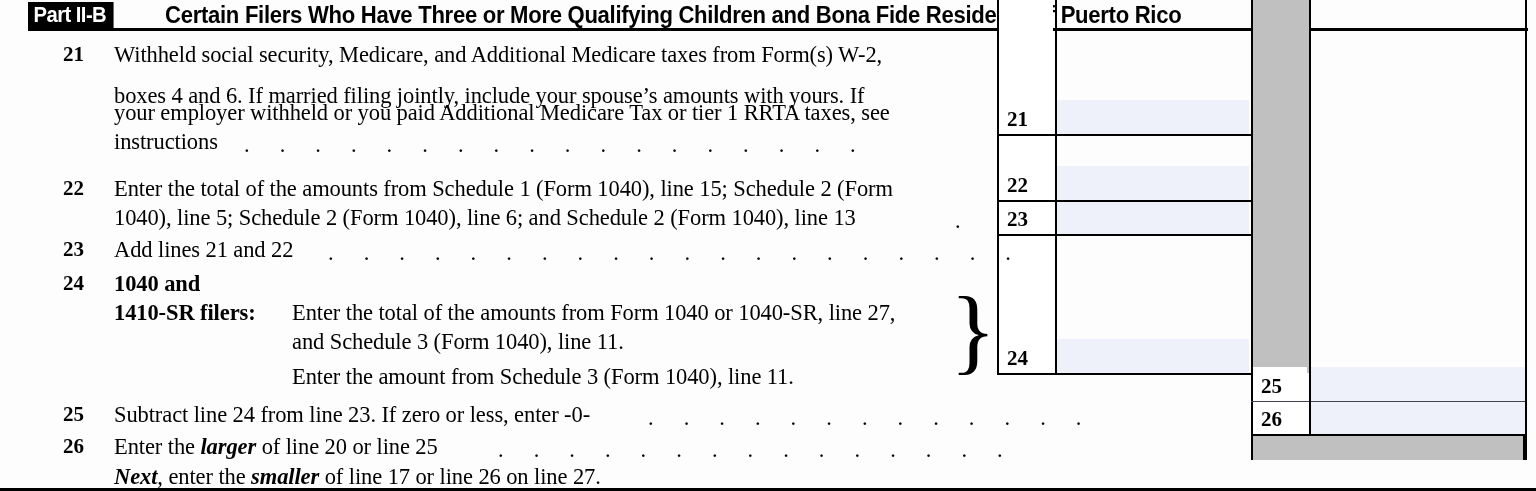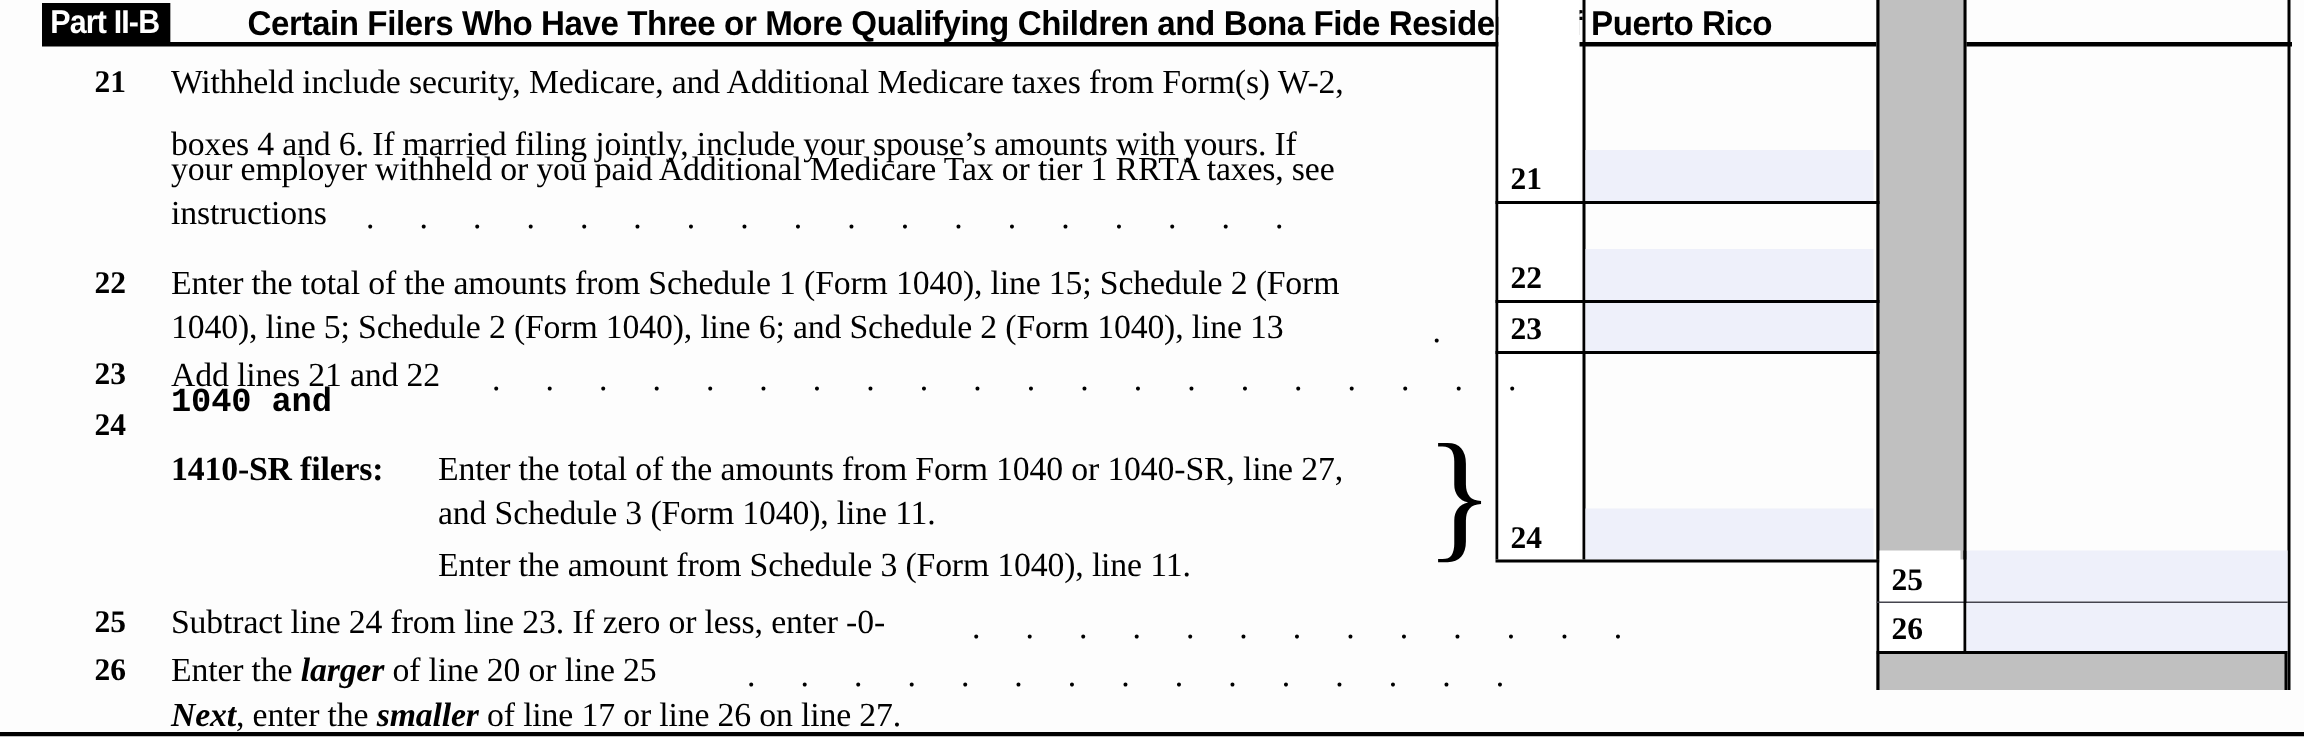--- a/index.html
+++ b/index.html
@@ -220,37 +220,37 @@
     </div>
     <div class="amount" style="left:1311px; top:402px; width:214px; height:32px;"></div>
     <div class="hline" style="left:1251px; top:434px; width:274px;"></div>
 
     <div class="gray" style="left:1251px; top:436px; width:274px; height:24px;"></div>
   </div>
 
   <div class="rows">
 
     <div class="lineno" style="left:24px; top:11px;">21</div>
-    <div class="ltext" style="top:11px;">Withheld include security, Medicare, and Additional Medicare taxes from Form(s) W-2,</div>
+    <div class="ltext" style="top:11px;">Withheld social security, Medicare, and Additional Medicare taxes from Form(s) W-2,</div>
     <div class="ltext" style="top:52px;">boxes 4 and 6. If married filing jointly, include your spouse’s amounts with yours. If</div>
     <div class="ltext" style="top:69px;">your employer withheld or you paid Additional Medicare Tax or tier 1 RRTA taxes, see</div>
     <div class="ltext" style="top:98px;">instructions</div>
     <div class="dots" style="left:244px; top:101px;">. . . . . . . . . . . . . . . . . .</div>
 
     <div class="lineno" style="left:24px; top:145px;">22</div>
     <div class="ltext" style="top:145px;">Enter the total of the amounts from Schedule 1 (Form 1040), line 15; Schedule 2 (Form</div>
     <div class="ltext" style="top:174px;">1040), line 5; Schedule 2 (Form 1040), line 6; and Schedule 2 (Form 1040), line 13</div>
     <div class="dots" style="left:955px; top:177px;">.</div>
 
     <div class="lineno" style="left:24px; top:206px;">23</div>
     <div class="ltext" style="top:206px;">Add lines 21 and 22</div>
     <div class="dots" style="left:328px; top:209px;">. . . . . . . . . . . . . . . . . . . .</div>
 
     <div class="lineno" style="left:24px; top:240px;">24</div>
-    <div class="ltext" style="top:224px; font-weight:bold;font-family:Liberation Mono, monospace;">1040 and</div>
+    <div class="ltext" style="top:240px; font-weight:bold;">1040 and</div>
     <div class="ltext" style="top:269px; font-weight:bold;">1410-SR filers:</div>
     <div class="ltext" style="left:292px; top:269px;">Enter the total of the amounts from Form 1040 or 1040-SR, line 27,</div>
     <div class="ltext" style="left:292px; top:298px;">and Schedule 3 (Form 1040), line 11.</div>
     <div class="ltext" style="left:292px; top:333px;">Enter the amount from Schedule 3 (Form 1040), line 11.</div>
     <div class="brace" style="left:950px; top:251px;">}</div>
 
     <div class="lineno" style="left:24px; top:371px;">25</div>
     <div class="ltext" style="top:371px;">Subtract line 24 from line 23. If zero or less, enter -0-</div>
     <div class="dots" style="left:648px; top:374px;">. . . . . . . . . . . . .</div>
 

